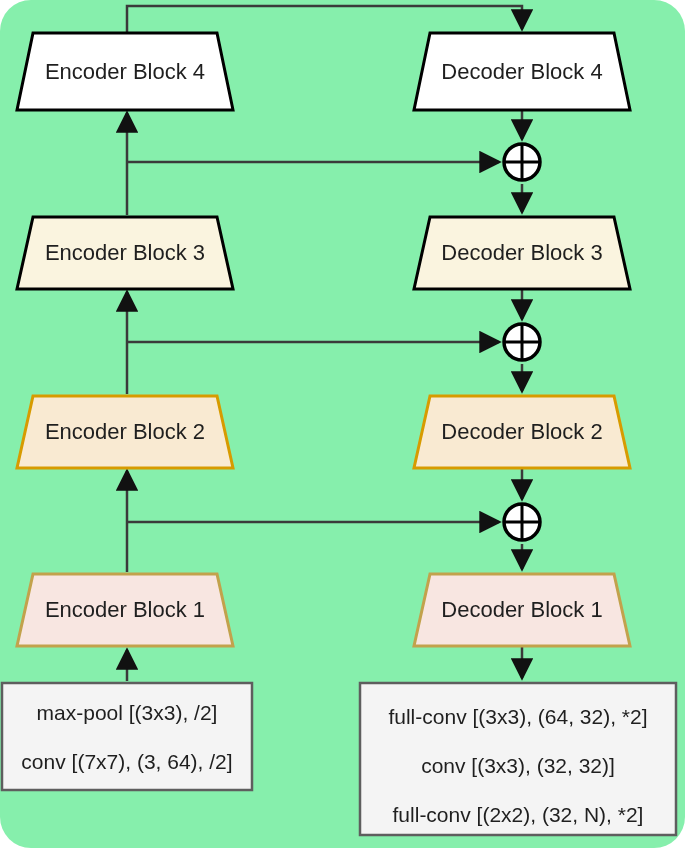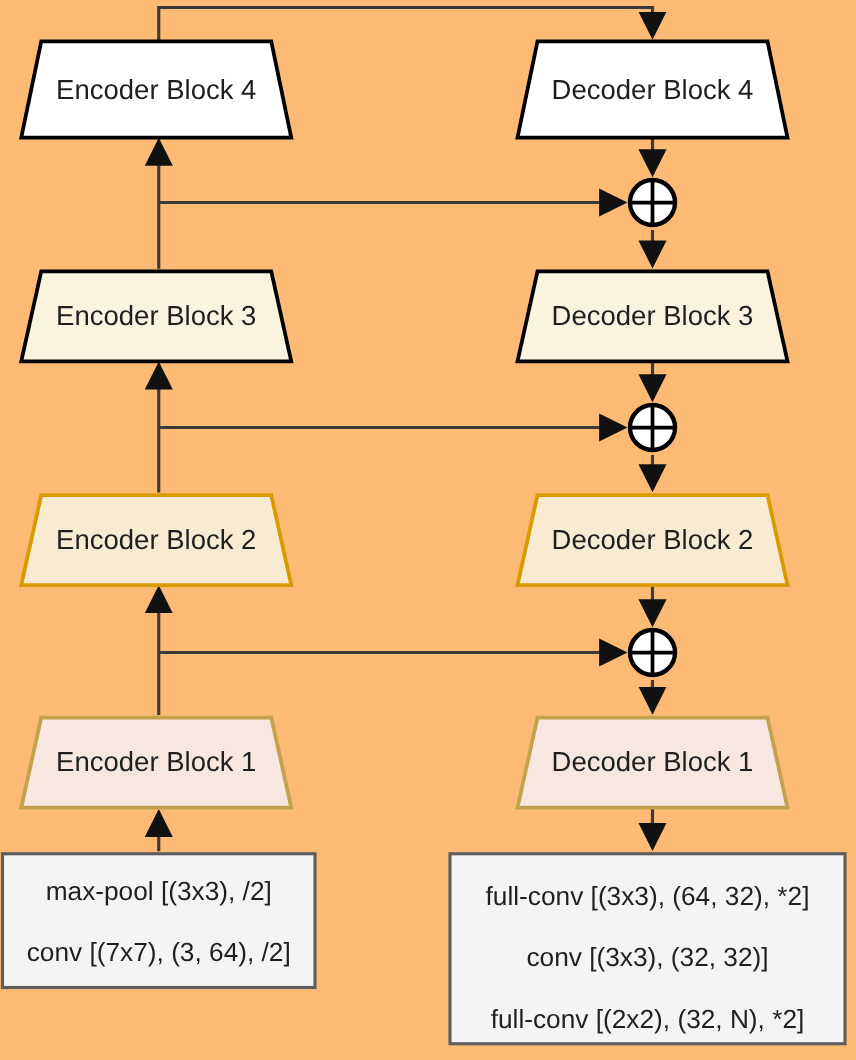--- a/index.html
+++ b/index.html
@@ -1,19 +1,20 @@
 <!DOCTYPE html>
 <html><head>
 <meta charset="utf-8">
 <style>
   html, body { margin: 0; padding: 0; background: #ffffff; }
   .stage {
     width: 685px; height: 848px; position: relative;
-    background: #fdba74; overflow: hidden;
+    background: #86efac; overflow: hidden;
     font-family: "Liberation Sans", sans-serif;
+    border-radius: 31px;
   }
   svg { display: block; }
   .block-shape { stroke-width: 3; }
   .edge {
     fill: none; stroke: #3a3a3a; stroke-width: 2.5;
   }
   .block-label {
     font-family: "Liberation Sans", sans-serif;
     font-size: 22px; fill: #1f1f1f; text-anchor: middle;
   }

